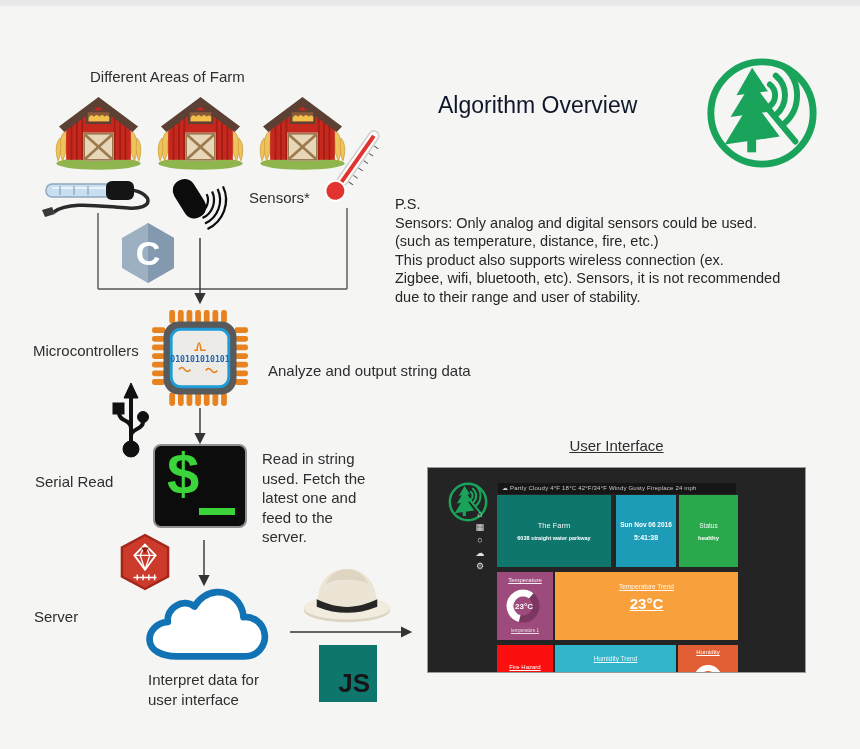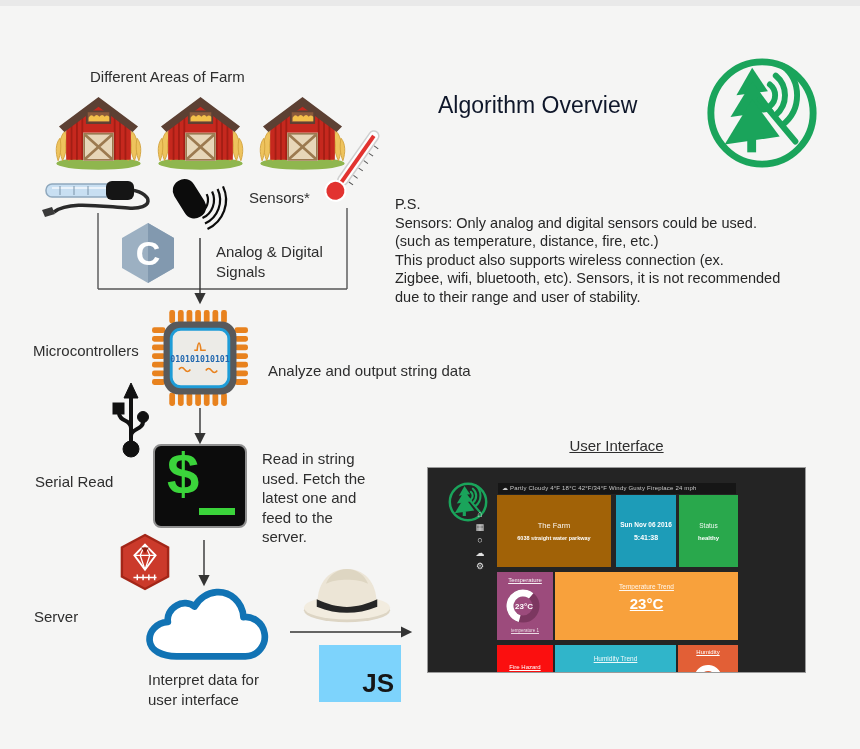--- a/index.html
+++ b/index.html
@@ -12,21 +12,21 @@
   
   .main-title { font-size:23px; color:#0f172a; }
   .ps-block { font-size:14.5px; color:#262626; line-height:18.6px; }
 
   
   .terminal { width:94px; height:84px; background:#0c0c0c; border:2px solid #8f8f8f; border-radius:8px; }
   .terminal .dollar { position:absolute; left:12px; top:-6px; color:#3bd43b; font-size:58px; font-weight:bold; }
   .terminal .cursor { position:absolute; right:10px; bottom:11px; width:36px; height:7px; background:#3bd43b; }
 
   
-  .js-logo { width:82px; height:57px; background:#7dd3fc;text-align:right; }
+  .js-logo { width:58px; height:57px; background:#0f766e;text-align:right; }
   .js-logo span { position:absolute; right:7px; bottom:3px; font-size:26px; font-weight:bold; color:#151515; }
 
   
   .dashboard { width:379px; height:206px; background:#242424; border:1px solid #9a9a9a; overflow:hidden; }
   .dash-topbar { position:absolute; left:70px; top:15px; width:238px; height:11px; background:#161616; color:#c9c9c9; font-size:6px; line-height:11px; padding:0 4px; white-space:nowrap; overflow:hidden; letter-spacing:.2px; }
   .dash-icons { position:absolute; left:44px; top:40px; width:16px; text-align:center; color:#e3e3e3; }
   .dash-icons div { font-size:9px; line-height:13px; }
   .tile { position:absolute; color:#fff; overflow:hidden; }
   .t-title { font-size:6.5px; opacity:.92; }
   .t-big { font-weight:bold; }
@@ -145,21 +145,20 @@
   </svg>
 
   <div class="abs lbl" style="left:249px;top:183px">Sensors*</div>
 
   <svg class="abs" style="left:120px;top:216px" width="56" height="62" viewBox="0 0 56 62">
     <polygon points="28,1 54,16 54,46 28,61 2,46 2,16" fill="#9cb0c2"></polygon>
     <polygon points="28,1 54,16 54,46 28,61" fill="#8299af"></polygon>
     <text x="28" y="43" text-anchor="middle" font-size="34" font-weight="bold" fill="#ffffff" font-family="Liberation Sans, sans-serif">C</text>
   </svg>
 
-  <div class="abs lbl" style="left:216px;top:236px;width:122px;line-height:20px">Analog &amp; Digital Signals</div>
 
   <div class="abs main-title" style="left:438px;top:86px">Algorithm Overview</div>
   <svg class="abs" style="left:703px;top:48px" width="118" height="118">
       <use href="#treelogo"></use>
     </svg>
 
   <div class="abs ps-block" style="left:395px;top:189px;width:450px">
     <div>P.S.</div>
     <div>Sensors: Only analog and digital sensors could be used.</div>
     <div>(such as temperature, distance, fire, etc.)</div>
@@ -263,21 +262,21 @@
     <div class="dash-icons">
       <div>⌂</div>
       <div>▦</div>
       <div>○</div>
       <div>☁</div>
       <div>⚙</div>
     </div>
 
     <div class="dash-topbar">☁ Partly Cloudy   4°F   18°C   42°F/34°F   Windy Gusty Fireplace 24 mph</div>
 
-    <div class="tile" style="left: 69px; top: 27px; width: 114px; height: 72px; display: flex; flex-direction: column; justify-content: center; align-items: center; gap: 5px; background: #a16207;">
+    <div class="tile" style="left: 69px; top: 27px; width: 114px; height: 72px; display: flex; flex-direction: column; justify-content: center; align-items: center; gap: 5px; background: #0f766e;">
       <div style="font-size:7.5px;opacity:.95">The Farm</div>
       <div style="font-size:5.5px;font-weight:bold">6038 straight water parkway</div>
     </div>
     <div class="tile" style="left: 188px; top: 27px; width: 60px; height: 72px; display: flex; flex-direction: column; justify-content: center; align-items: center; gap: 6px; background: rgb(29, 156, 184);">
       <div style="font-size:6.5px;font-weight:bold">Sun Nov 06 2016</div>
       <div style="font-size:7px;font-weight:bold">5:41:38</div>
     </div>
     <div class="tile" style="left: 251px; top: 27px; width: 59px; height: 72px; display: flex; flex-direction: column; justify-content: center; align-items: center; gap: 6px; background: rgb(41, 168, 76);">
       <div class="t-title">Status</div>
       <div style="font-size:6px;font-weight:bold">healthy</div>

